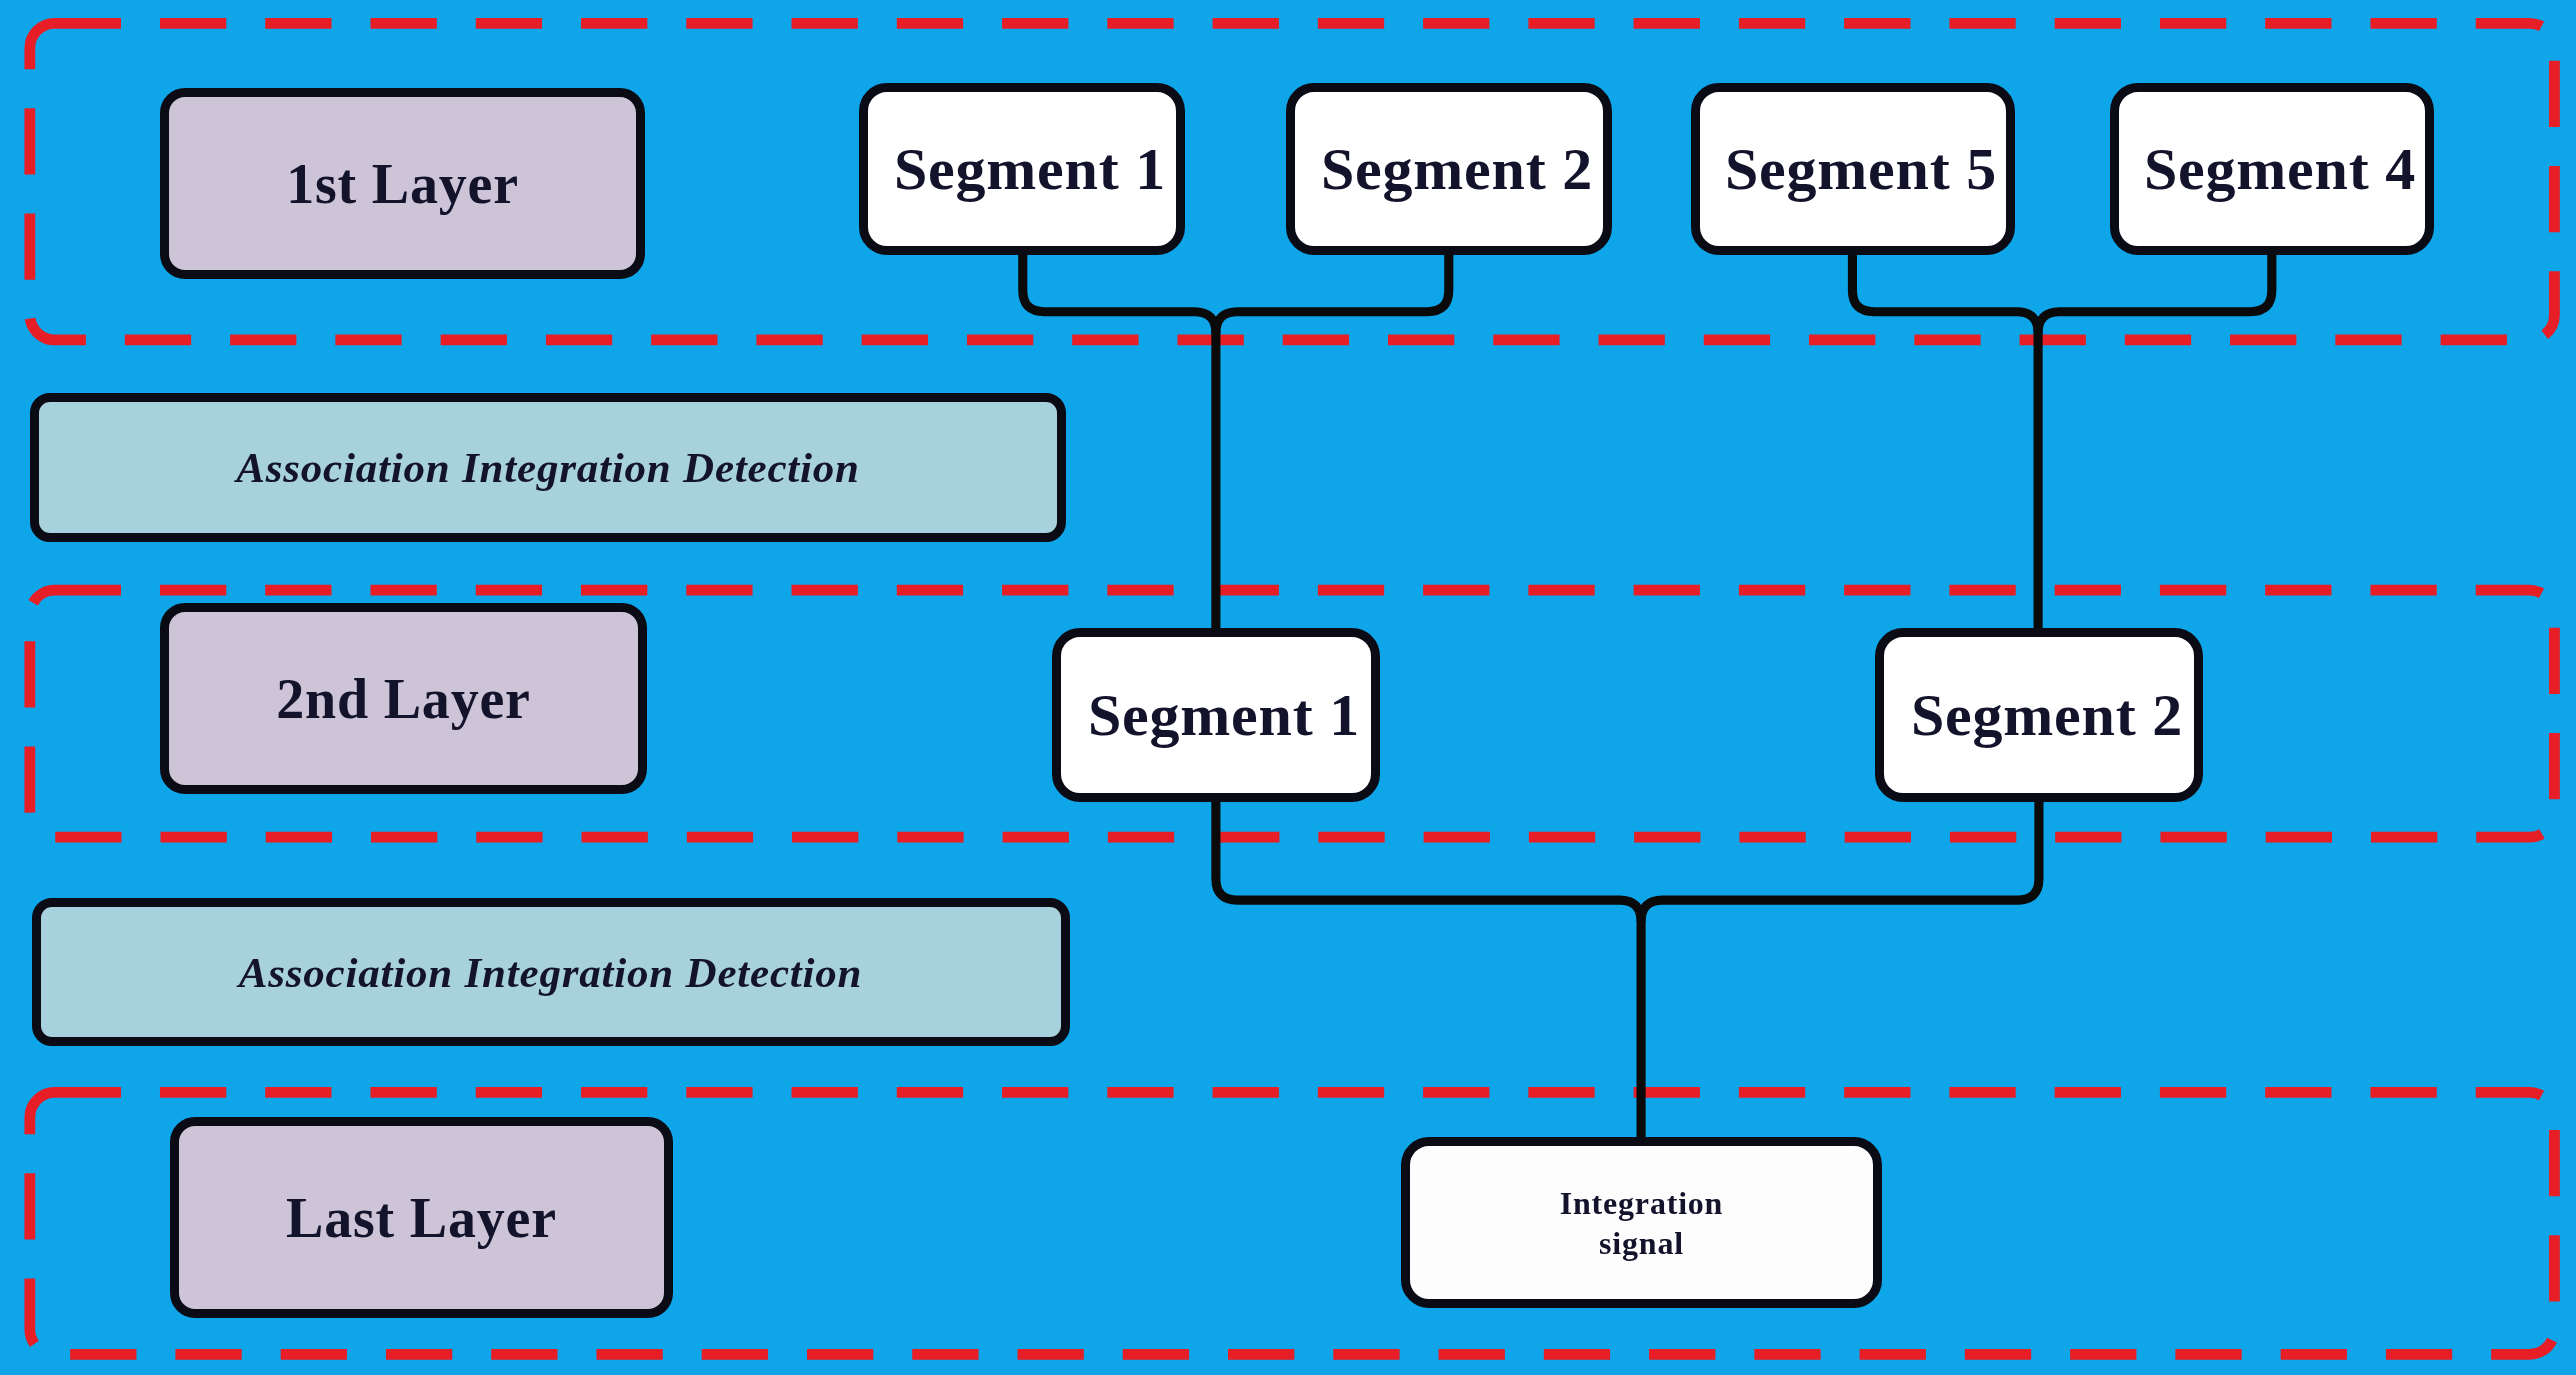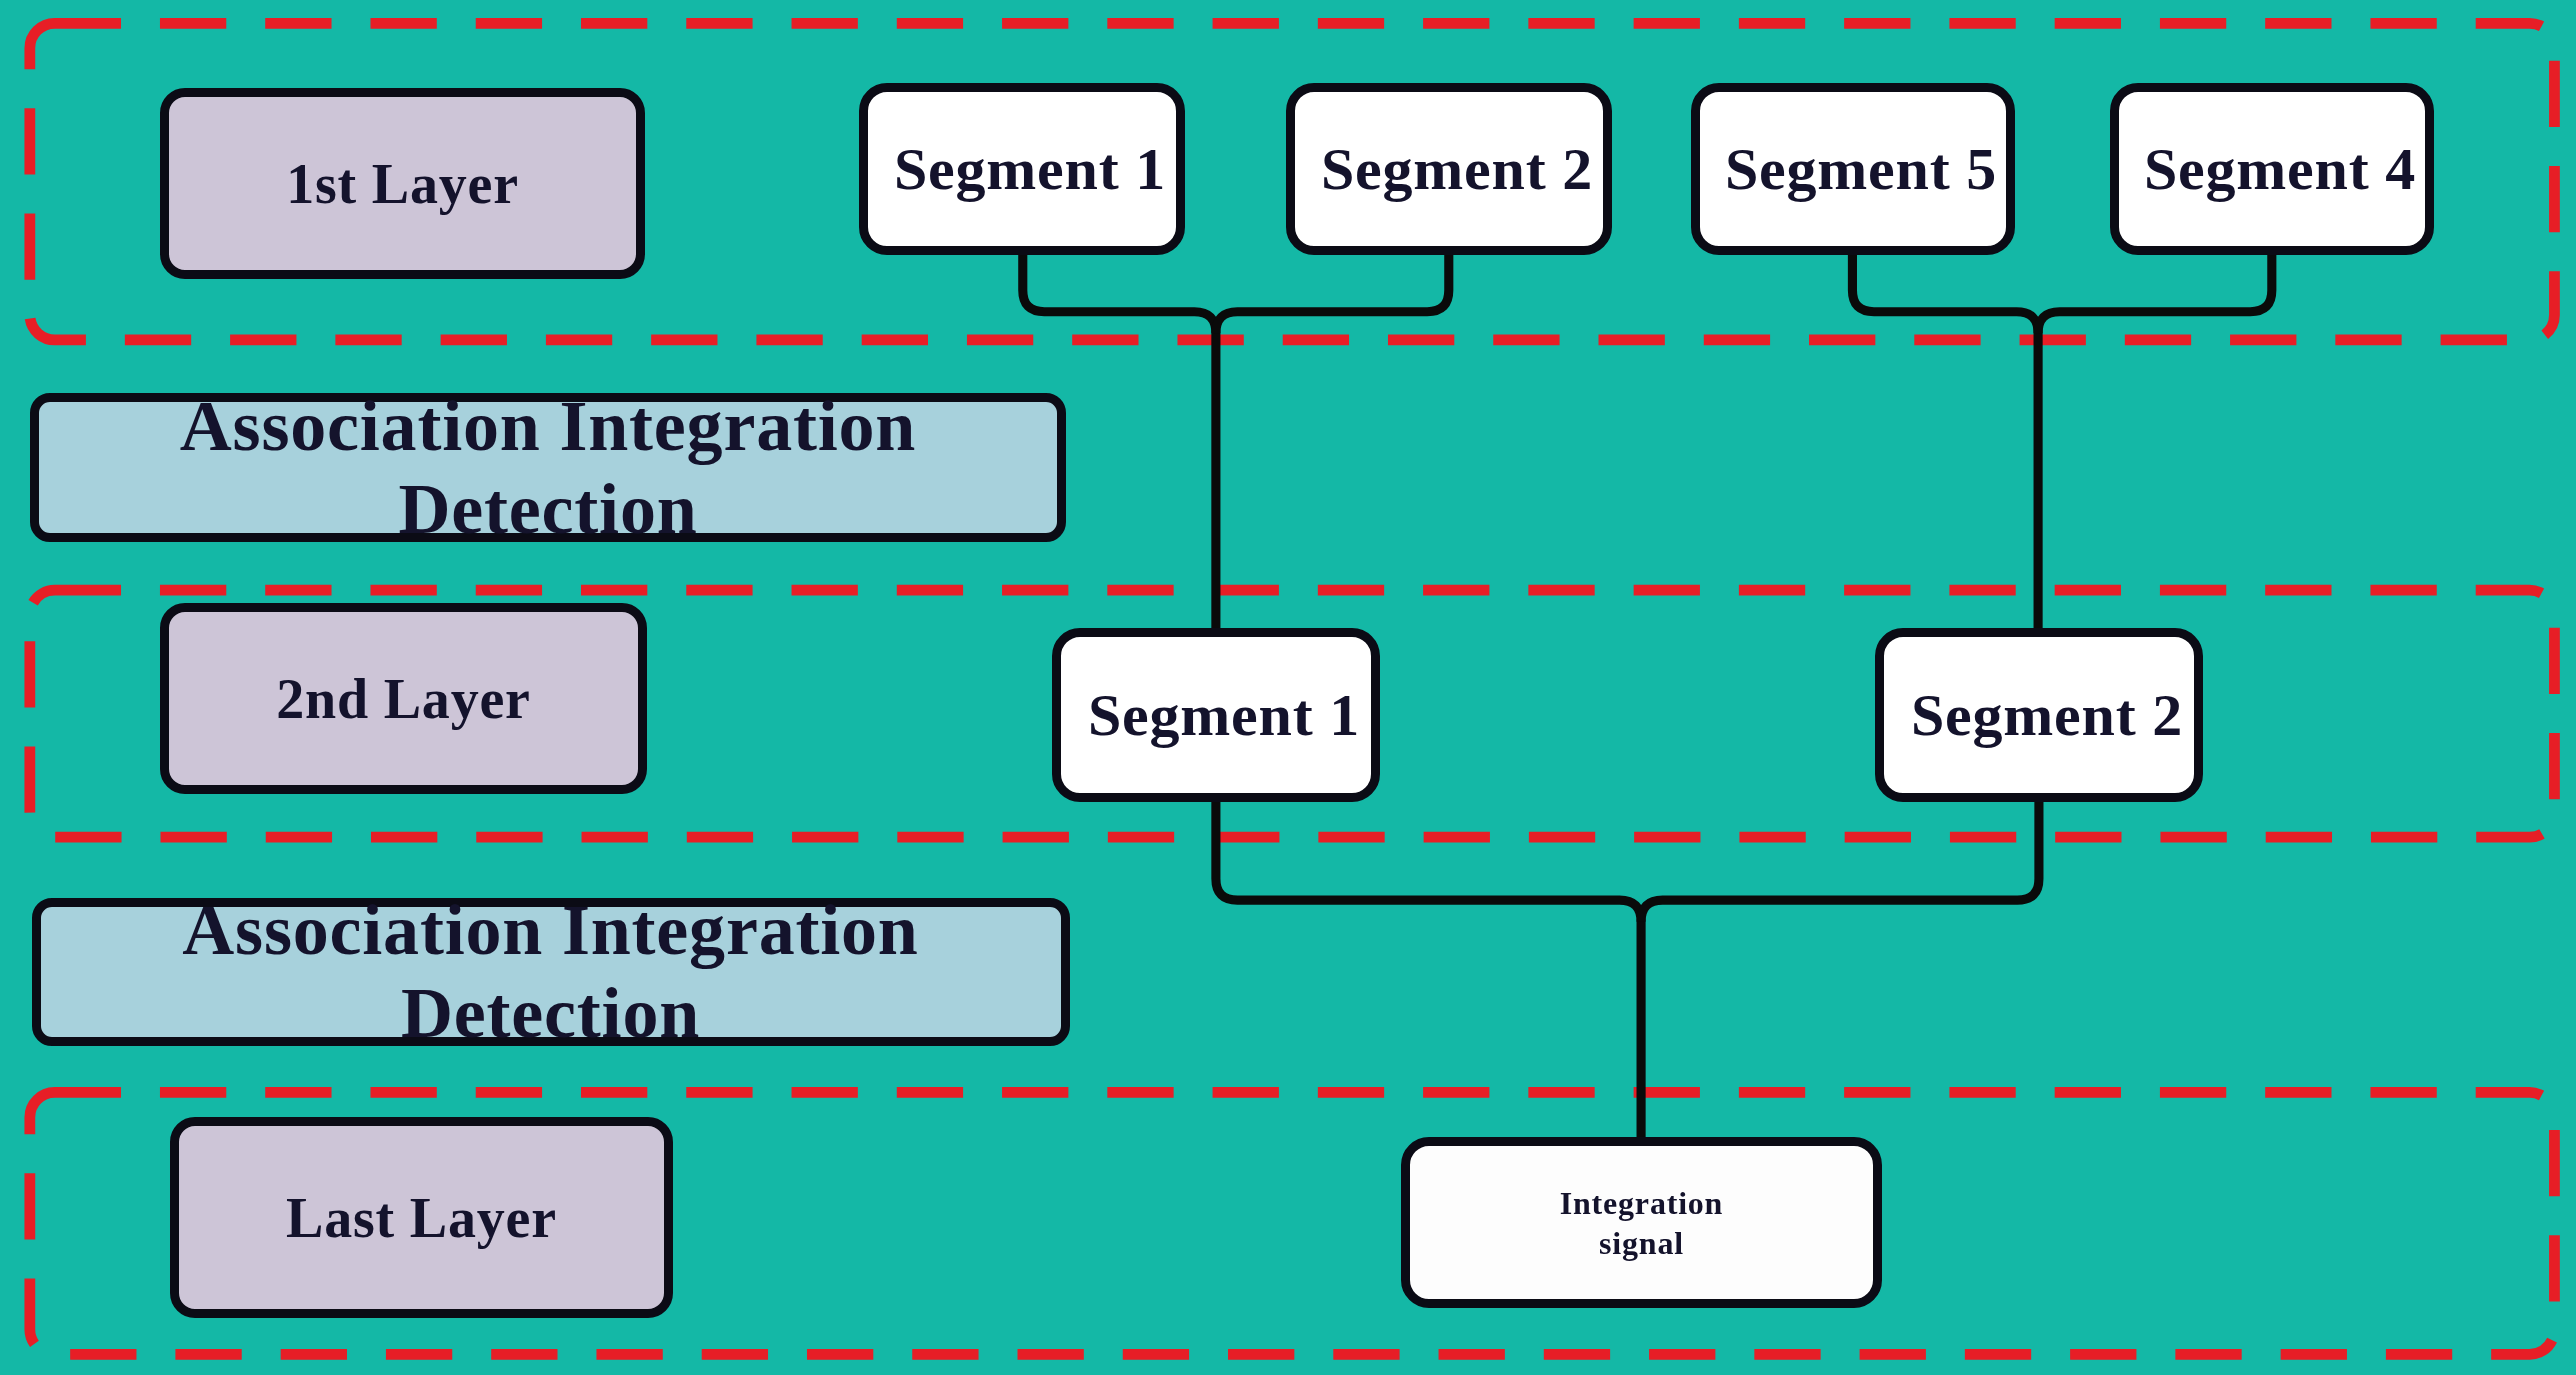--- a/index.html
+++ b/index.html
@@ -4,21 +4,21 @@
 <style>
   html, body {
     margin: 0;
     padding: 0;
     background: #ffffff;
   }
   #canvas {
     position: relative;
     width: 2576px;
     height: 1376px;
-    background: #14b8a6;
+    background: #0ea5e9;
     font-family: "Liberation Serif", serif;
     overflow: hidden;
   }
   #wires {
     position: absolute;
     left: 0;
     top: 0;
     z-index: 1;
   }
   .box {
@@ -41,21 +41,22 @@
   }
   .segment-box {
     background: #ffffff;
     border-radius: 28px;
     font-size: 60px;
     padding-left: 16px;
   }
   .detect-box {
     background: #a7d1dc;
     border-radius: 20px;
-    font-size: 72px;
+    font-size: 43px;
+    font-style: italic;
   }
   .integration-box {
     background: #fdfdfd;
     border-radius: 28px;
     font-size: 32px;
     line-height: 1.25;
   }
   .pre {
     white-space: pre-line;
   }

